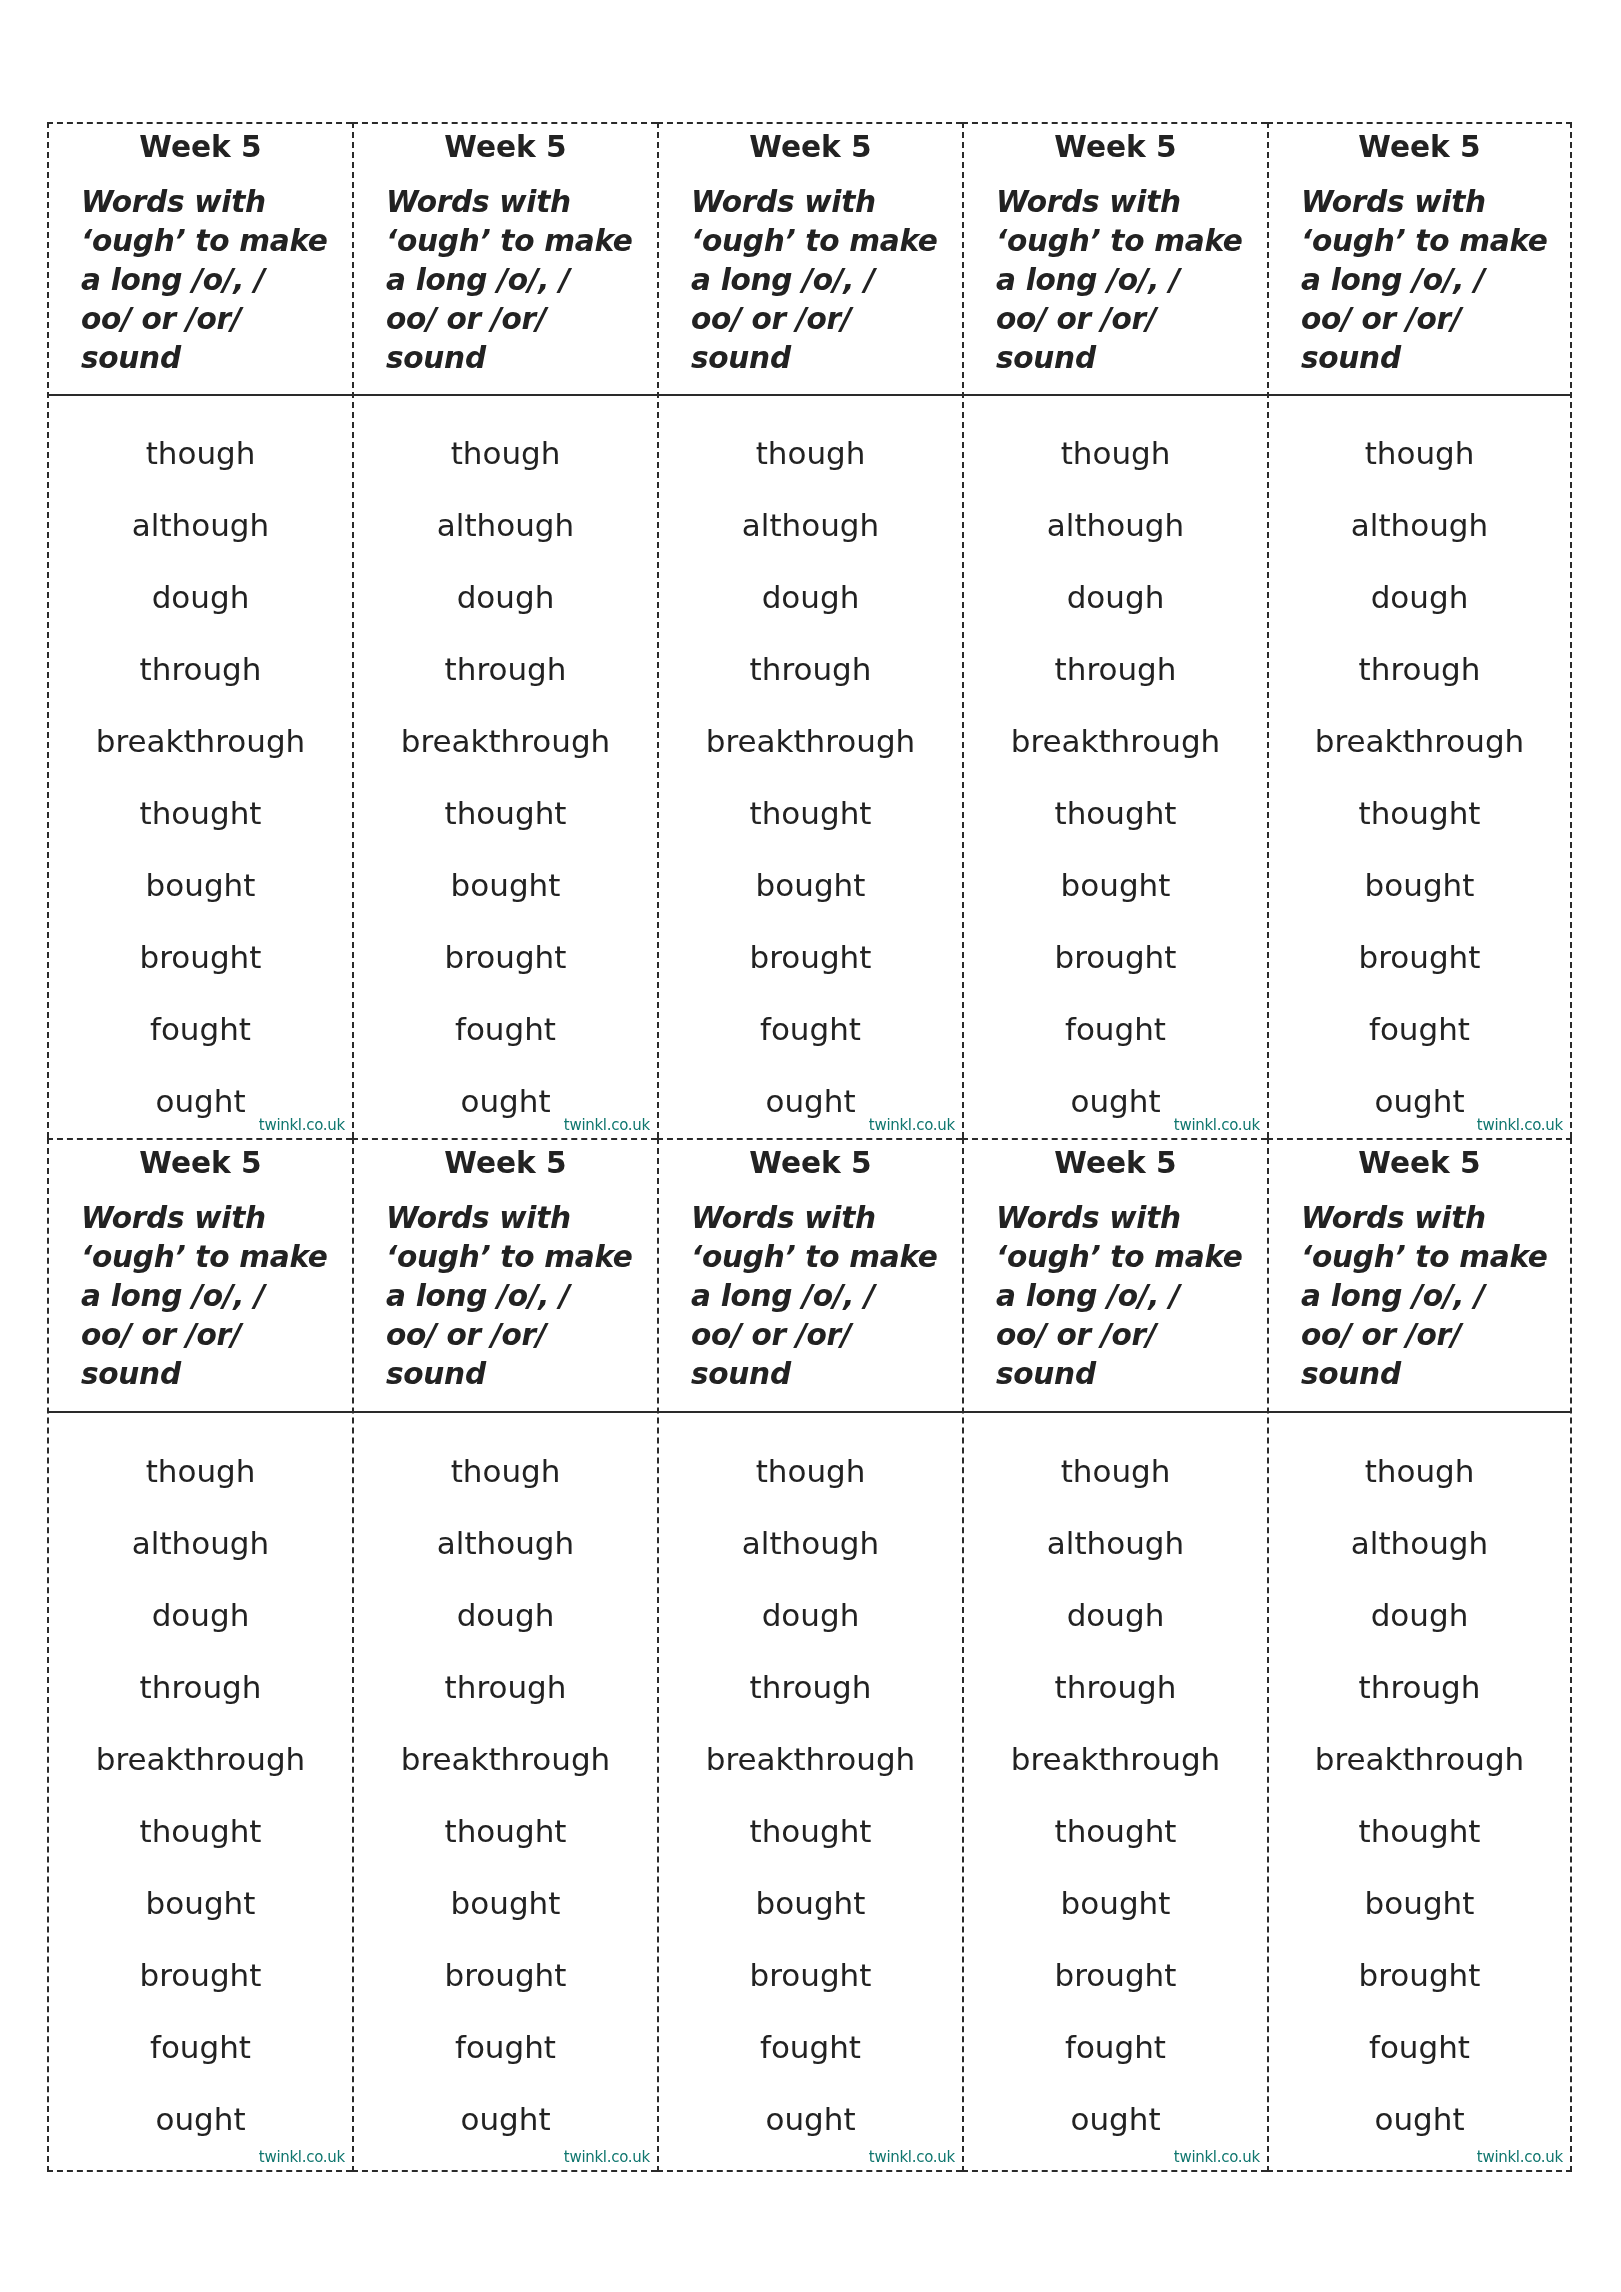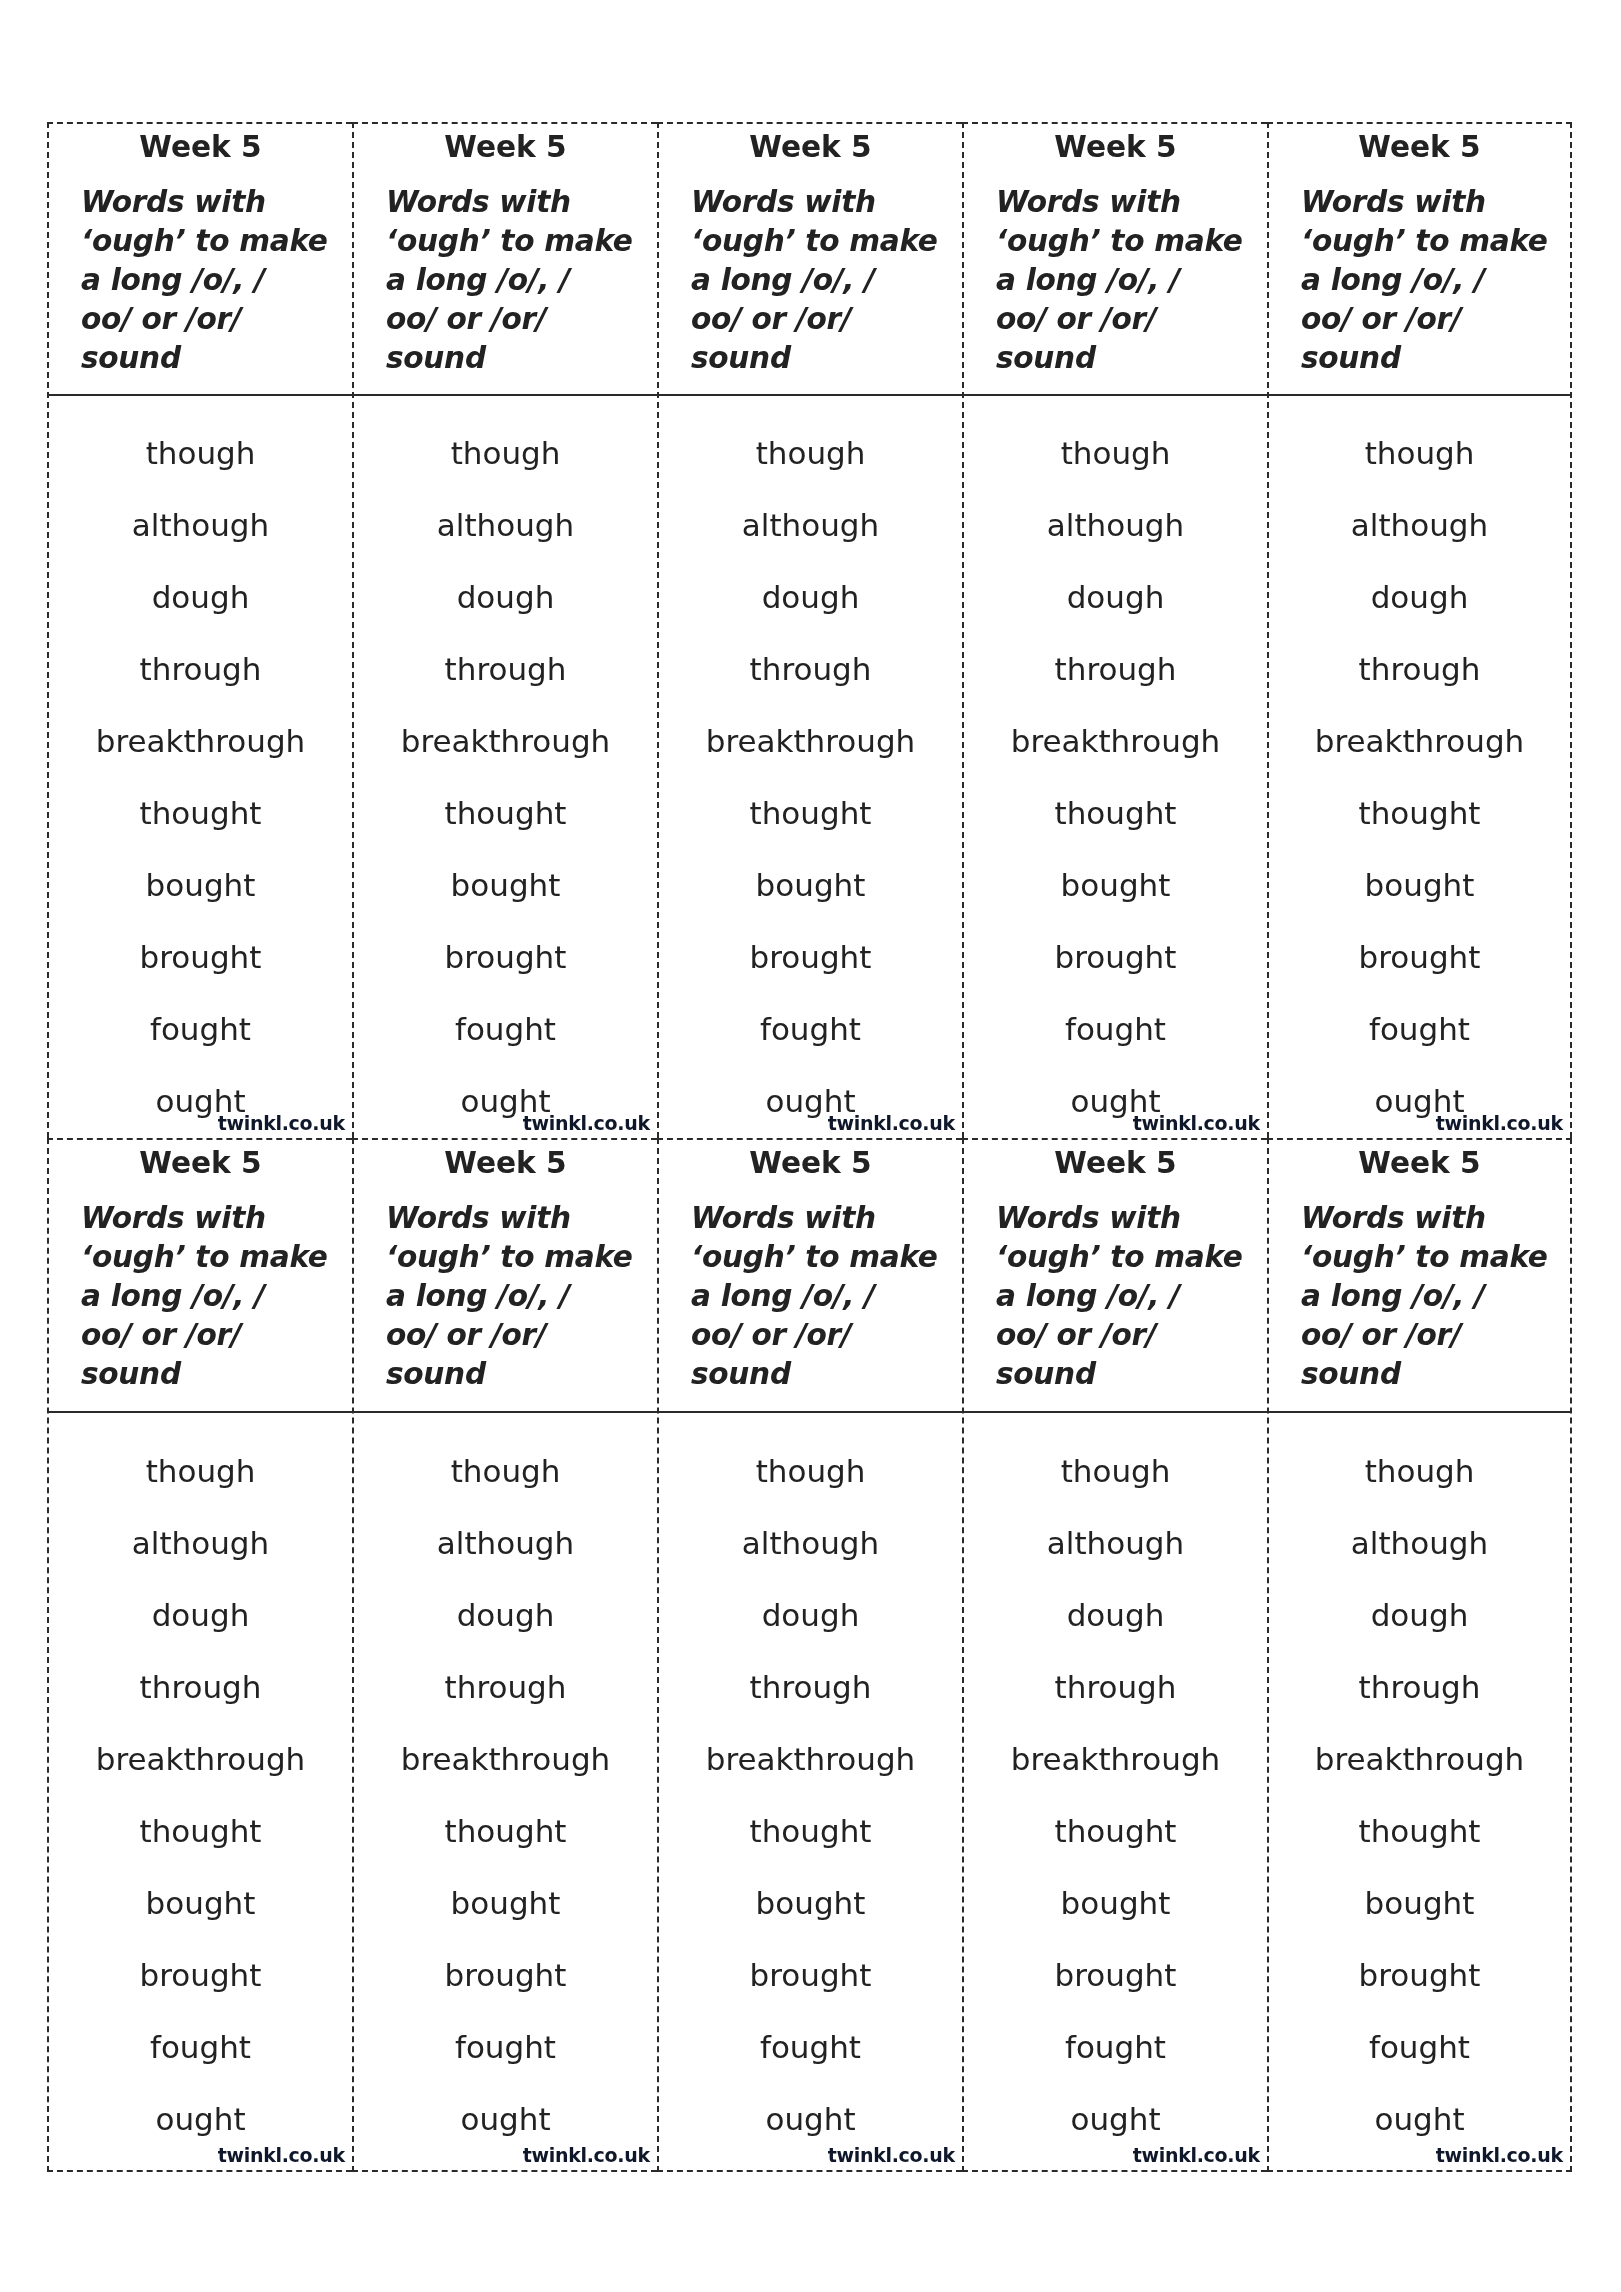--- a/index.html
+++ b/index.html
@@ -13,21 +13,21 @@
     border-left:2.7px dashed #2a2a2a; border-top:2.7px dashed #2a2a2a;
   }
   .card.last { border-right:2.7px dashed #2a2a2a; }
   .row-2 .card { border-bottom:2.7px dashed #2a2a2a; }
   .card-header { position:absolute; left:0; right:0; top:0; height:270px; border-bottom:2.7px solid #2a2a2a; box-sizing:content-box; }
   .week { position:absolute; top:2px; left:0; right:0; text-align:center; font-weight:bold; font-size:29.6px; line-height:43px; }
   .title { position:absolute; top:59px; left:32px; right:9px; font-weight:bold; font-size:29.6px; line-height:39px; letter-spacing:-0.3px; white-space:pre-line;font-style:italic; }
   .words { position:absolute; top:272px; left:0; right:0; list-style:none; margin:12px; padding:0; }
   .word { height:72px; line-height:72px; text-align:center; font-size:31px; color:#222; margin-top:0; }
   .words li:first-child { margin-top:9px; }
-  .watermark { position:absolute; right:7.2px; bottom:3.6px; font-size:19px; font-weight:bold; color:#0f172a; letter-spacing:-0.3px; }
+  .watermark { position:absolute; right:7.2px; bottom:3.6px; font-size:15px; font-weight:normal; color:#0f766e; letter-spacing:-0.3px; }
   .row-2 .card-header { height:271px; }
   .row-2 .words { top:274px; }
 </style>
 </head>
 <body>
 
 <div class="sheet">
   <div class="row row-1">
       <div class="card">
     <div class="card-header">

